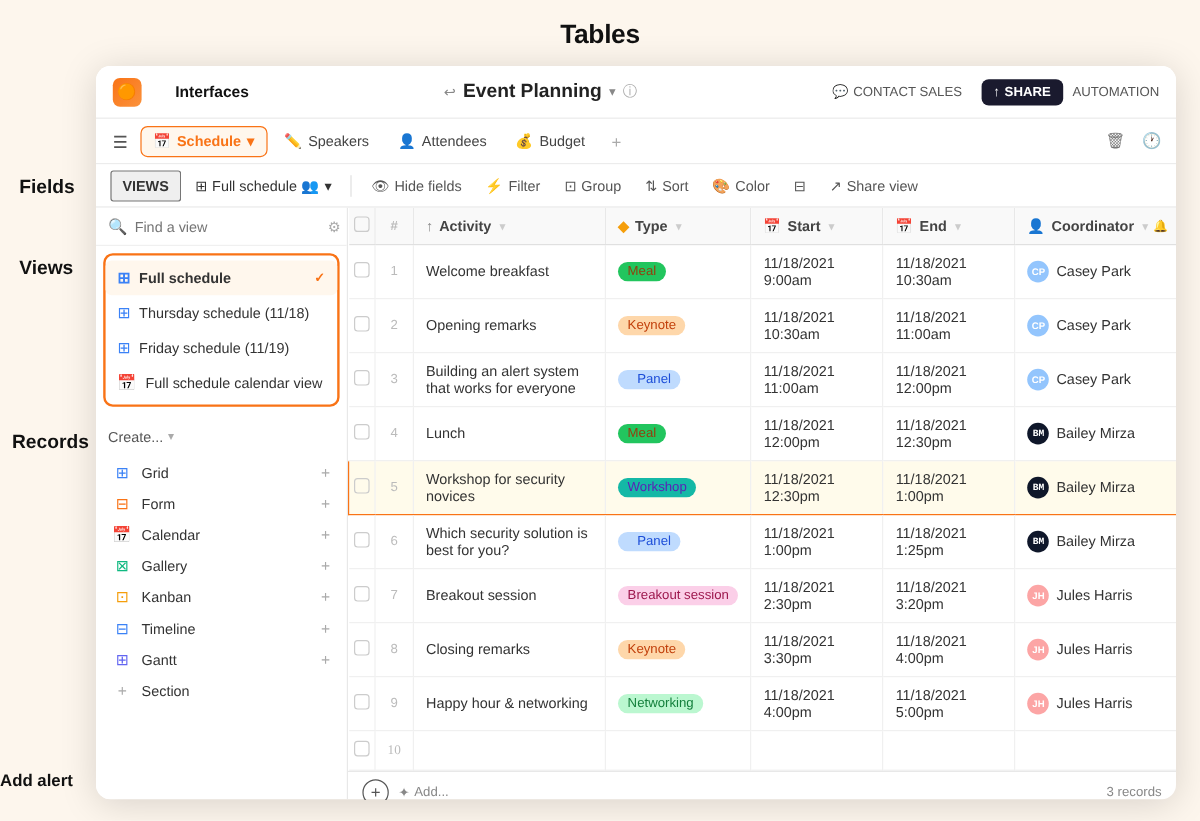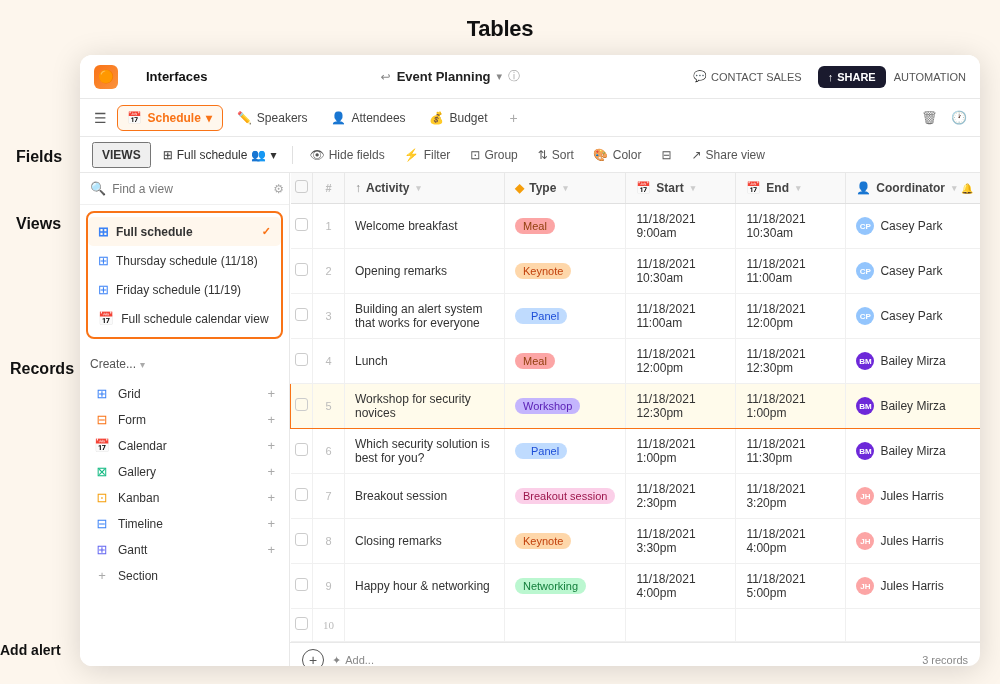--- a/index.html
+++ b/index.html
@@ -85,21 +85,21 @@
       display: flex;
       align-items: center;
       justify-content: center;
       gap: 6px;
     }
     .workspace-icon {
       font-size: 12px;
       color: #888;
     }
     .workspace-name {
-      font-size: 13px;
+      font-size: 16px;
       font-weight: 600;
       color: #222;
     }
     .workspace-chevron {
       font-size: 11px;
       color: #888;
     }
     .workspace-info {
       font-size: 12px;
       color: #aaa;
@@ -358,40 +358,40 @@
     .th-inner { display: flex; align-items: center; gap: 5px; }
 
     .type-badge {
       display: inline-block;
       padding: 2px 8px;
       border-radius: 20px;
       font-size: 11px;
       font-weight: 500;
       white-space: nowrap;
     }
-    .badge-meal { background: #fca5a5; color: #92400e; text-align: center; }
+    .badge-meal { background: #22c55e; color: #92400e; text-align: center; }
     .badge-keynote { background: #fed7aa; color: #c2410c; }
     .badge-panel { background: #bfdbfe; color: #1d4ed8; padding-left: 16px; }
-    .badge-workshop { background: #c4b5fd; color: #5b21b6; }
+    .badge-workshop { background: #14b8a6; color: #5b21b6; }
     .badge-breakout { background: #fbcfe8; color: #9d174d; }
     .badge-networking { background: #bbf7d0; color: #15803d; }
 
     .coordinator-cell { display: flex; align-items: center; gap: 6px; }
     .coord-avatar {
       width: 18px; height: 18px;
       border-radius: 50%;
       background: #d1d5db;
       font-size: 8px;
       display: flex; align-items: center; justify-content: center;
       color: #fff;
       font-weight: 600;
       flex-shrink: 0;
     }
     .coord-casey { background: #93c5fd; }
-    .coord-bailey { background: #6d28d9; }
+    .coord-bailey { background: #0f172a; font-family: Liberation Mono, monospace; }
     .coord-jules { background: #fca5a5; }
 
     .highlighted-row td {
       background: #fffbeb !important;
       border-top: 1.5px solid #f97316;
       border-bottom: 1.5px solid #f97316;
     }
     .highlighted-row td:first-child { border-left: 1.5px solid #f97316; }
     .highlighted-row td:last-child { border-right: 1.5px solid #f97316; }
 
@@ -762,21 +762,21 @@
               <tr>
       <td style="padding:8px 4px; text-align:center;">
         <span class="cb"></span>
       </td>
       <td class="row-num" style="text-align:center; color:#bbb; font-size:11px;">6</td>
       <td class="col-activity">Which security solution is best for you?</td>
       <td class="col-type">
         <span class="type-badge badge-panel">Panel</span>
       </td>
       <td class="col-start"><span>11/18/2021</span> <span>1:00pm</span></td>
-      <td class="col-end"><span>11/18/2021</span> <span>11:30pm</span></td>
+      <td class="col-end"><span>11/18/2021</span> <span>1:25pm</span></td>
       <td class="col-coordinator">
         <div class="coordinator-cell">
           <div class="coord-avatar coord-bailey">BM</div>
           <span>Bailey Mirza</span>
         </div>
       </td>
     </tr>
               <tr>
       <td style="padding:8px 4px; text-align:center;">
         <span class="cb"></span>

